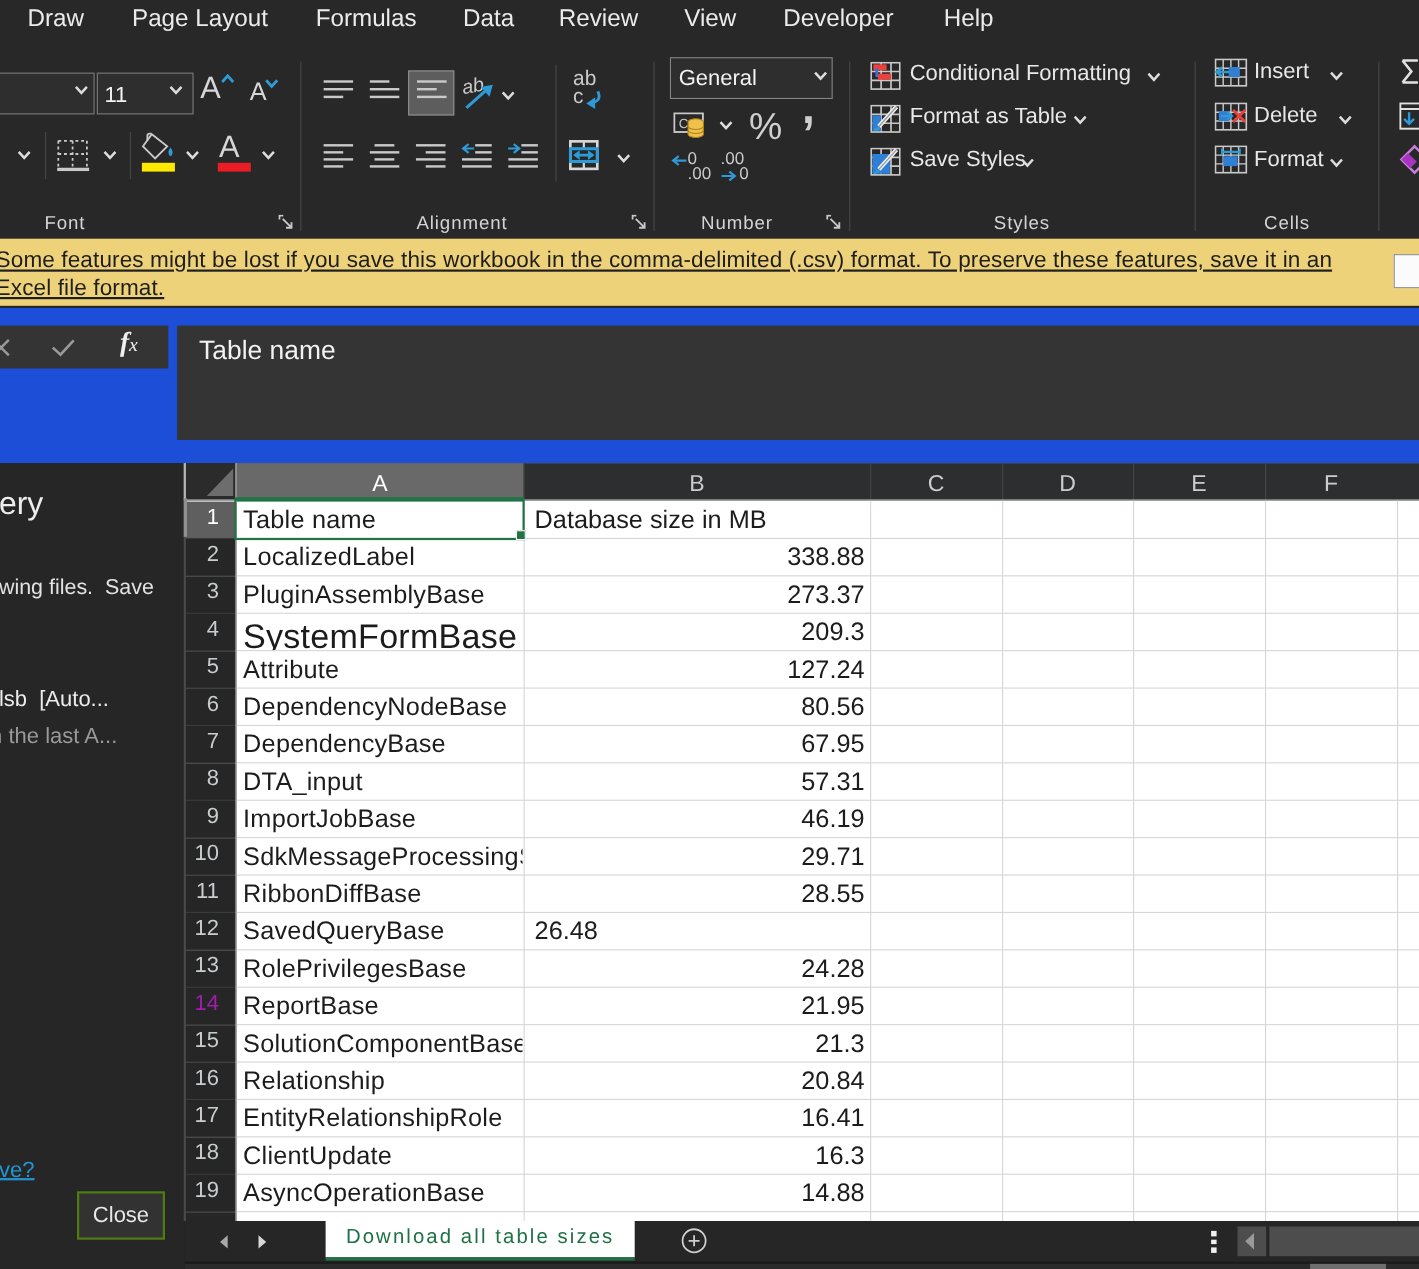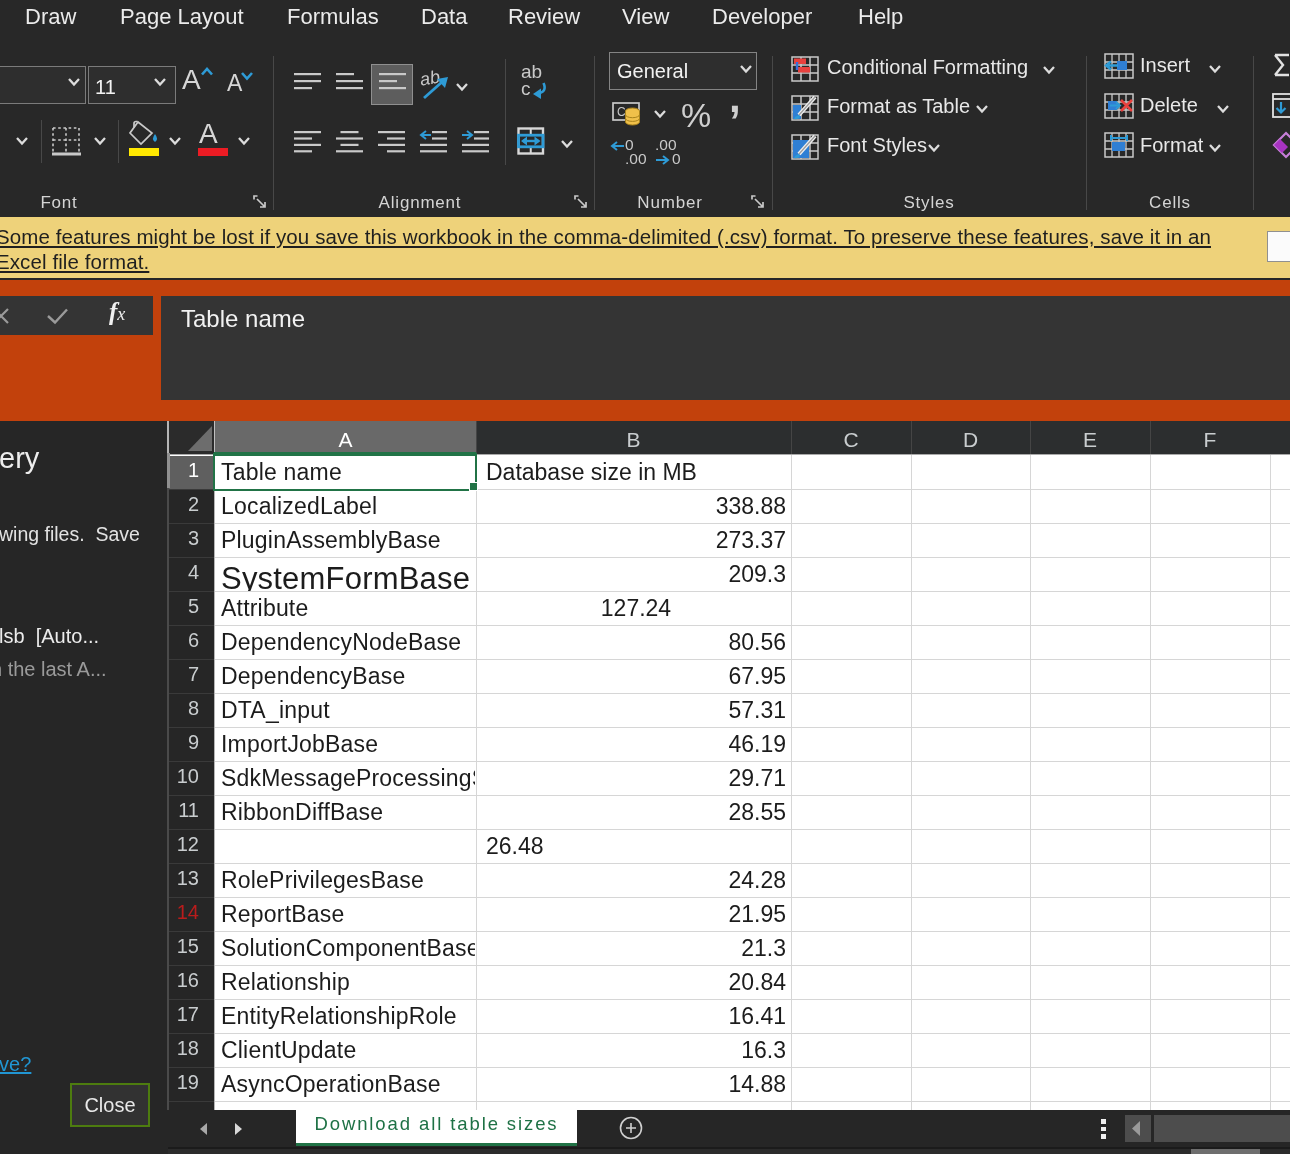--- a/index.html
+++ b/index.html
@@ -208,21 +208,21 @@
         <path d="M1,1 L6.0,6.5 L11,1" fill="none" stroke="#dcdcdc" stroke-width="2.3"></path>
       </svg>
 <svg class="a" style="left:791px;top:134px" width="28" height="26">
         <rect x="1" y="1" width="26" height="24" fill="none" stroke="#c9c9c9" stroke-width="1.5"></rect>
         <path d="M10,1 V25 M19,1 V25 M1,9 H27 M1,17 H27" stroke="#c9c9c9" stroke-width="1.5"></path>
         <rect x="2" y="6" width="16" height="18" fill="#2f7fd4"></rect>
         <path d="M24,2 L8,20" stroke="#f0f0f0" stroke-width="4"></path>
         <path d="M24,2 L8,20" stroke="#9a9a9a" stroke-width="1.2"></path>
         <path d="M8,20 q-4,1 -5,4 q4,1 6,-2 z" fill="#2e9bd6"></path>
       </svg>
-<div class="a" style="left:827px;top:134px;font-size:20px;color:#e8e8e8">Font Styles</div>
+<div class="a" style="left:827px;top:134px;font-size:20px;color:#e8e8e8">Save Styles</div>
 <svg style="position:absolute;left:928px;top:144px" width="12" height="8.5">
         <path d="M1,1 L6.0,6.5 L11,1" fill="none" stroke="#dcdcdc" stroke-width="2.3"></path>
       </svg>
 <svg class="a" style="left:1104px;top:53px" width="31" height="27">
         <rect x="1" y="1" width="28" height="24" fill="none" stroke="#c9c9c9" stroke-width="1.5"></rect>
         <path d="M8,1 V25 M15,1 V25 M22,1 V25 M1,9 H29 M1,17 H29" stroke="#c9c9c9" stroke-width="1.3"></path>
         <rect x="13" y="8" width="10" height="9" fill="#2f7fd4"></rect>
         <path d="M14,12.5 H3 M7,8.5 L2,12.5 L7,16.5" fill="none" stroke="#2e9bd6" stroke-width="2.4"></path>
       </svg>
 <div class="a" style="left:1140px;top:54px;font-size:20px;color:#e8e8e8">Insert</div>
@@ -260,21 +260,21 @@
       </svg>
 <svg class="a" style="left:1272px;top:131px" width="18" height="30">
 <path d="M14,2 L26,14 L14,26 L2,14 Z" fill="none" stroke="#c77fd9" stroke-width="2.2"></path>
 <path d="M8,8 L16,16 L10,22 L2,14 Z" fill="#a733c1"></path>
       </svg>
 </div>
 <div class="a" style="left:0;top:217px;width:1290px;height:61px;background:#eed27a">
 <div class="a" style="left:-4px;top:8px;width:1300px;font-size:20.5px;letter-spacing:0.1px;line-height:24.5px;color:#1f1f1f;text-decoration:underline">Some features might be lost if you save this workbook in the comma-delimited (.csv) format. To preserve these features, save it in an<br>Excel file format.</div>
 <div class="a" style="left:1267px;top:14px;width:40px;height:31px;background:#fbfbfb;border:1px solid #909090"></div>
 </div>
-<div class="a" style="left:0;top:280px;width:1290px;height:141px;background:#c2410c">
+<div class="a" style="left:0;top:280px;width:1290px;height:141px;background:#1d4ed8">
 <div class="a" style="left:0;top:16px;width:153px;height:39px;background:#343434"></div>
 <svg class="a" style="left:-8px;top:27px" width="18" height="18">
         <path d="M2,2 L16,16 M16,2 L2,16" stroke="#9a9a9a" stroke-width="2.2"></path>
       </svg>
 <svg class="a" style="left:46px;top:27px" width="24" height="18">
         <path d="M2,9 L9,15.5 L21,2.5" fill="none" stroke="#9a9a9a" stroke-width="2.4"></path>
       </svg>
 <div class="a" style="left:109px;top:18px;font-size:25px;font-style:italic;font-family:'Liberation Serif',serif;color:#f0f0f0"><b>f</b><span style="font-size:18px">x</span></div>
 <div class="a" style="left:161px;top:16px;width:1129px;height:104px;background:#343434"></div>
 <div class="a" style="left:181px;top:25px;font-size:24px;color:#f2f2f2">Table name</div>
@@ -341,21 +341,21 @@
 <div class="a" style="left:0;top:375px;width:47px;height:34px;background:#262626"></div>
 <div class="a" style="left:0;top:378px;width:31px;text-align:right;font-size:20px;color:#c9cdcf">11</div>
 <div class="a" style="left:0;top:408px;width:47px;height:1px;background:#3a3a3a"></div>
 <div class="a" style="left:0;top:409px;width:47px;height:34px;background:#262626"></div>
 <div class="a" style="left:0;top:412px;width:31px;text-align:right;font-size:20px;color:#c9cdcf">12</div>
 <div class="a" style="left:0;top:442px;width:47px;height:1px;background:#3a3a3a"></div>
 <div class="a" style="left:0;top:443px;width:47px;height:34px;background:#262626"></div>
 <div class="a" style="left:0;top:446px;width:31px;text-align:right;font-size:20px;color:#c9cdcf">13</div>
 <div class="a" style="left:0;top:476px;width:47px;height:1px;background:#3a3a3a"></div>
 <div class="a" style="left:0;top:477px;width:47px;height:34px;background:#262626"></div>
-<div class="a" style="left:0;top:480px;width:31px;text-align:right;font-size:20px;color:#b91c1c">14</div>
+<div class="a" style="left:0;top:480px;width:31px;text-align:right;font-size:20px;color:#a21caf">14</div>
 <div class="a" style="left:0;top:510px;width:47px;height:1px;background:#3a3a3a"></div>
 <div class="a" style="left:0;top:511px;width:47px;height:34px;background:#262626"></div>
 <div class="a" style="left:0;top:514px;width:31px;text-align:right;font-size:20px;color:#c9cdcf">15</div>
 <div class="a" style="left:0;top:544px;width:47px;height:1px;background:#3a3a3a"></div>
 <div class="a" style="left:0;top:545px;width:47px;height:34px;background:#262626"></div>
 <div class="a" style="left:0;top:548px;width:31px;text-align:right;font-size:20px;color:#c9cdcf">16</div>
 <div class="a" style="left:0;top:578px;width:47px;height:1px;background:#3a3a3a"></div>
 <div class="a" style="left:0;top:579px;width:47px;height:34px;background:#262626"></div>
 <div class="a" style="left:0;top:582px;width:31px;text-align:right;font-size:20px;color:#c9cdcf">17</div>
 <div class="a" style="left:0;top:612px;width:47px;height:1px;background:#3a3a3a"></div>
@@ -394,33 +394,34 @@
 <div class="a" style="left:47px;top:680px;width:1075px;height:1px;background:#d6d6d6"></div>
 <div class="a" style="left:53px;top:37.5px;width:254px;height:30px;overflow:hidden;font-size:23px;letter-spacing:0.2px;color:#1c1c1c;white-space:nowrap">Table name</div>
 <div class="a" style="left:318px;top:37.5px;font-size:23px;color:#1c1c1c">Database size in MB</div>
 <div class="a" style="left:53px;top:71.5px;width:254px;height:30px;overflow:hidden;font-size:23px;letter-spacing:0.2px;color:#1c1c1c;white-space:nowrap">LocalizedLabel</div>
 <div class="a" style="left:318px;top:71.5px;width:300px;text-align:right;font-size:23px;color:#1c1c1c">338.88</div>
 <div class="a" style="left:53px;top:105.5px;width:254px;height:30px;overflow:hidden;font-size:23px;letter-spacing:0.2px;color:#1c1c1c;white-space:nowrap">PluginAssemblyBase</div>
 <div class="a" style="left:318px;top:105.5px;width:300px;text-align:right;font-size:23px;color:#1c1c1c">273.37</div>
 <div class="a" style="left:53px;top:139.5px;width:254px;height:30px;overflow:hidden;font-size:31px;letter-spacing:0.2px;color:#1c1c1c;white-space:nowrap">SystemFormBase</div>
 <div class="a" style="left:318px;top:139.5px;width:300px;text-align:right;font-size:23px;color:#1c1c1c">209.3</div>
 <div class="a" style="left:53px;top:173.5px;width:254px;height:30px;overflow:hidden;font-size:23px;letter-spacing:0.2px;color:#1c1c1c;white-space:nowrap">Attribute</div>
-<div class="a" style="left:318px;top:173.5px;width:300px;text-align:center;font-size:23px;color:#1c1c1c">127.24</div>
+<div class="a" style="left:318px;top:173.5px;width:300px;text-align:right;font-size:23px;color:#1c1c1c">127.24</div>
 <div class="a" style="left:53px;top:207.5px;width:254px;height:30px;overflow:hidden;font-size:23px;letter-spacing:0.2px;color:#1c1c1c;white-space:nowrap">DependencyNodeBase</div>
 <div class="a" style="left:318px;top:207.5px;width:300px;text-align:right;font-size:23px;color:#1c1c1c">80.56</div>
 <div class="a" style="left:53px;top:241.5px;width:254px;height:30px;overflow:hidden;font-size:23px;letter-spacing:0.2px;color:#1c1c1c;white-space:nowrap">DependencyBase</div>
 <div class="a" style="left:318px;top:241.5px;width:300px;text-align:right;font-size:23px;color:#1c1c1c">67.95</div>
 <div class="a" style="left:53px;top:275.5px;width:254px;height:30px;overflow:hidden;font-size:23px;letter-spacing:0.2px;color:#1c1c1c;white-space:nowrap">DTA_input</div>
 <div class="a" style="left:318px;top:275.5px;width:300px;text-align:right;font-size:23px;color:#1c1c1c">57.31</div>
 <div class="a" style="left:53px;top:309.5px;width:254px;height:30px;overflow:hidden;font-size:23px;letter-spacing:0.2px;color:#1c1c1c;white-space:nowrap">ImportJobBase</div>
 <div class="a" style="left:318px;top:309.5px;width:300px;text-align:right;font-size:23px;color:#1c1c1c">46.19</div>
 <div class="a" style="left:53px;top:343.5px;width:254px;height:30px;overflow:hidden;font-size:23px;letter-spacing:0.2px;color:#1c1c1c;white-space:nowrap">SdkMessageProcessingStepBase</div>
 <div class="a" style="left:318px;top:343.5px;width:300px;text-align:right;font-size:23px;color:#1c1c1c">29.71</div>
 <div class="a" style="left:53px;top:377.5px;width:254px;height:30px;overflow:hidden;font-size:23px;letter-spacing:0.2px;color:#1c1c1c;white-space:nowrap">RibbonDiffBase</div>
 <div class="a" style="left:318px;top:377.5px;width:300px;text-align:right;font-size:23px;color:#1c1c1c">28.55</div>
+<div class="a" style="left:53px;top:411.5px;width:254px;height:30px;overflow:hidden;font-size:23px;letter-spacing:0.2px;color:#1c1c1c;white-space:nowrap">SavedQueryBase</div>
 <div class="a" style="left:318px;top:411.5px;width:300px;font-size:23px;color:#1c1c1c">26.48</div>
 <div class="a" style="left:53px;top:445.5px;width:254px;height:30px;overflow:hidden;font-size:23px;letter-spacing:0.2px;color:#1c1c1c;white-space:nowrap">RolePrivilegesBase</div>
 <div class="a" style="left:318px;top:445.5px;width:300px;text-align:right;font-size:23px;color:#1c1c1c">24.28</div>
 <div class="a" style="left:53px;top:479.5px;width:254px;height:30px;overflow:hidden;font-size:23px;letter-spacing:0.2px;color:#1c1c1c;white-space:nowrap">ReportBase</div>
 <div class="a" style="left:318px;top:479.5px;width:300px;text-align:right;font-size:23px;color:#1c1c1c">21.95</div>
 <div class="a" style="left:53px;top:513.5px;width:254px;height:30px;overflow:hidden;font-size:23px;letter-spacing:0.2px;color:#1c1c1c;white-space:nowrap">SolutionComponentBase</div>
 <div class="a" style="left:318px;top:513.5px;width:300px;text-align:right;font-size:23px;color:#1c1c1c">21.3</div>
 <div class="a" style="left:53px;top:547.5px;width:254px;height:30px;overflow:hidden;font-size:23px;letter-spacing:0.2px;color:#1c1c1c;white-space:nowrap">Relationship</div>
 <div class="a" style="left:318px;top:547.5px;width:300px;text-align:right;font-size:23px;color:#1c1c1c">20.84</div>
 <div class="a" style="left:53px;top:581.5px;width:254px;height:30px;overflow:hidden;font-size:23px;letter-spacing:0.2px;color:#1c1c1c;white-space:nowrap">EntityRelationshipRole</div>

